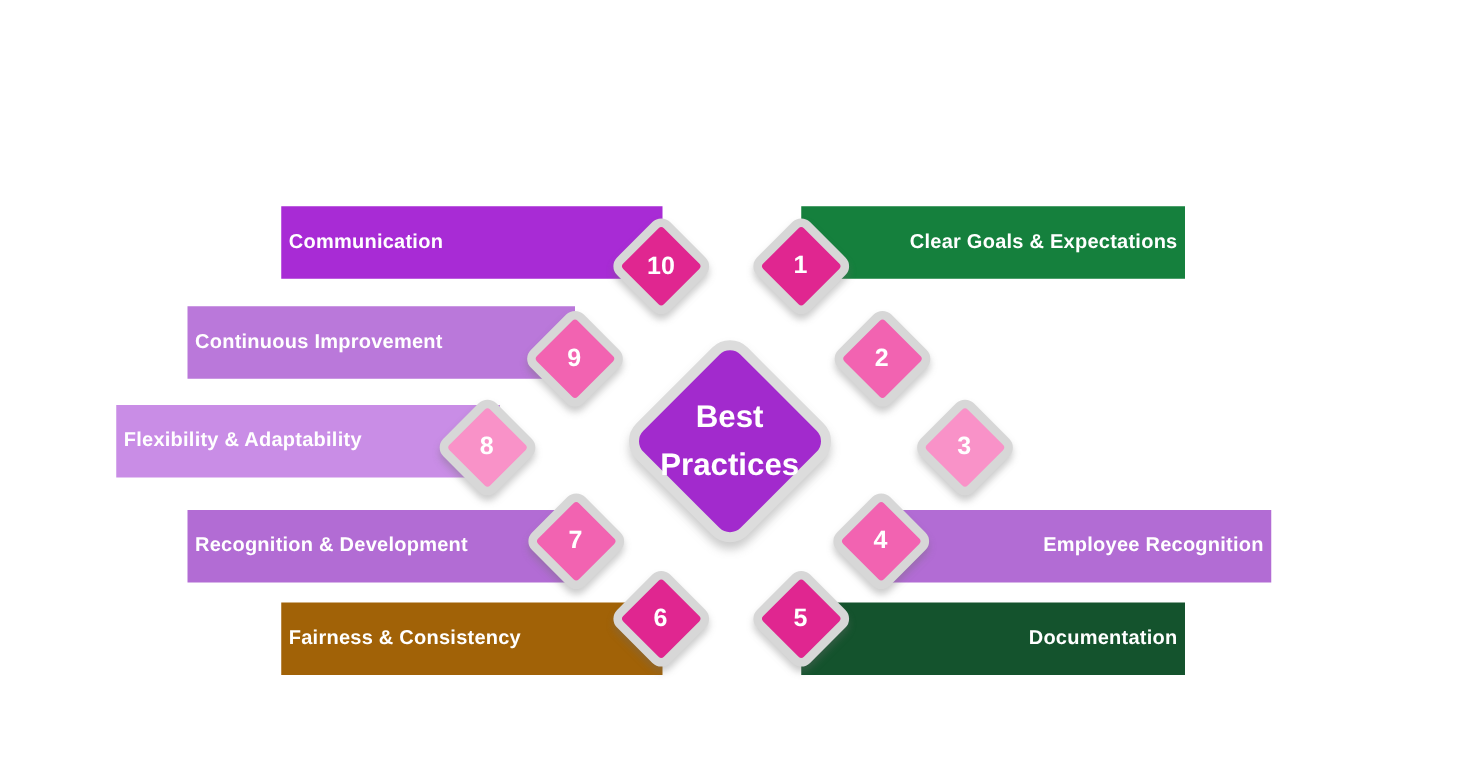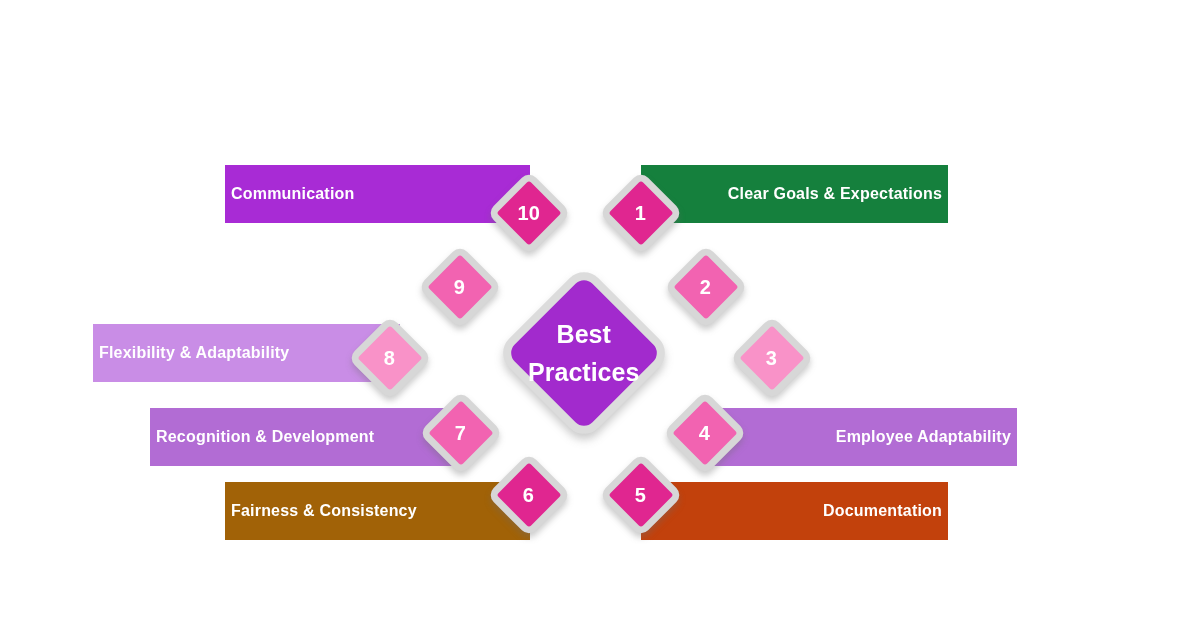--- a/index.html
+++ b/index.html
@@ -100,36 +100,39 @@
 
 <div class="canvas">
 
   <div class="bar bar-left r1l" style="background-color: rgb(168, 43, 213);">
     <span>Communication</span>
   </div>
   <div class="bar bar-right r1r" style="background-color: #15803d;">
     <span>Clear Goals &amp; Expectations</span>
   </div>
 
+  <div class="bar bar-left r2l" style="background-color: rgb(186, 120, 218);">
+    <span>Continuous Improvement</span>
+  </div>
 
   <div class="bar bar-left r3l" style="background-color: rgb(201, 141, 230);">
     <span>Flexibility &amp; Adaptability</span>
   </div>
 
   <div class="bar bar-left r4l" style="background-color: rgb(178, 108, 212);">
     <span>Recognition &amp; Development</span>
   </div>
   <div class="bar bar-right r4r" style="background-color: rgb(178, 108, 212);">
-    <span>Employee Adaptability</span>
+    <span>Employee Recognition</span>
   </div>
 
   <div class="bar bar-left r5l" style="background-color: #a16207;">
     <span>Fairness &amp; Consistency</span>
   </div>
-  <div class="bar bar-right r5r" style="background-color: #c2410c;">
+  <div class="bar bar-right r5r" style="background-color: #14532d;">
     <span>Documentation</span>
   </div>
 
   <div class="diamond d10" style="background-color: rgb(224, 38, 144);">
     <span class="num">10</span>
   </div>
   <div class="diamond d1" style="background-color: rgb(224, 38, 144);">
     <span class="num">1</span>
   </div>
 

